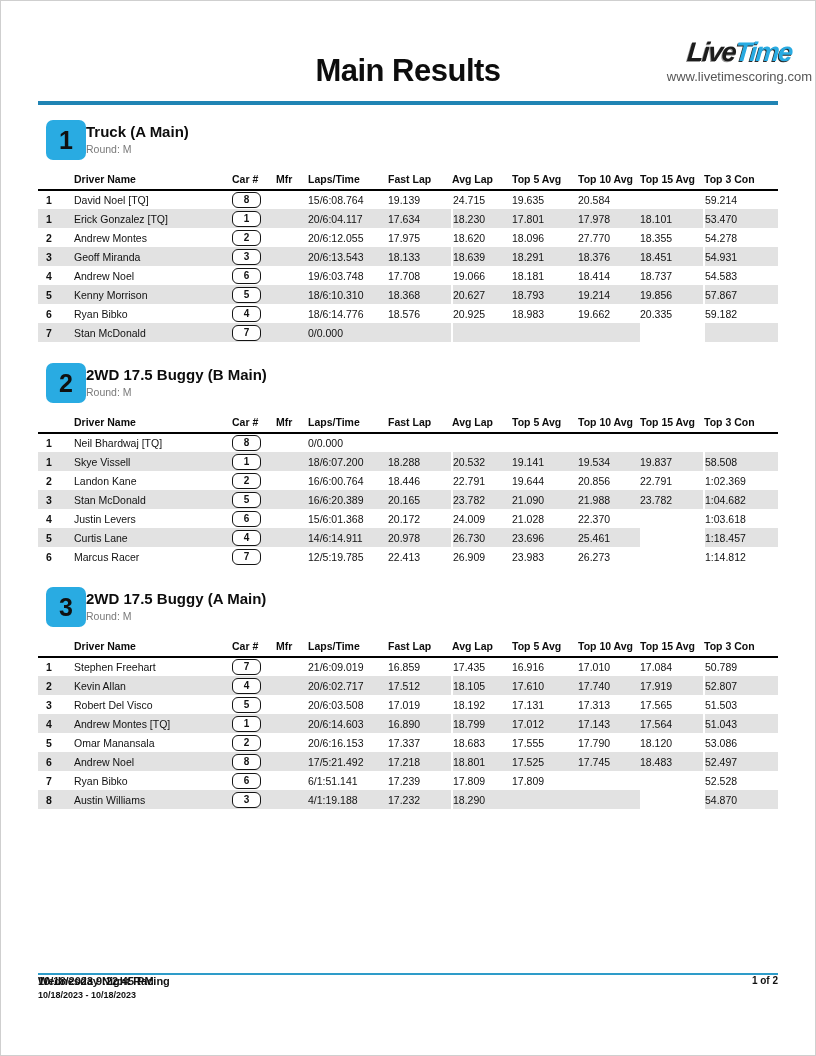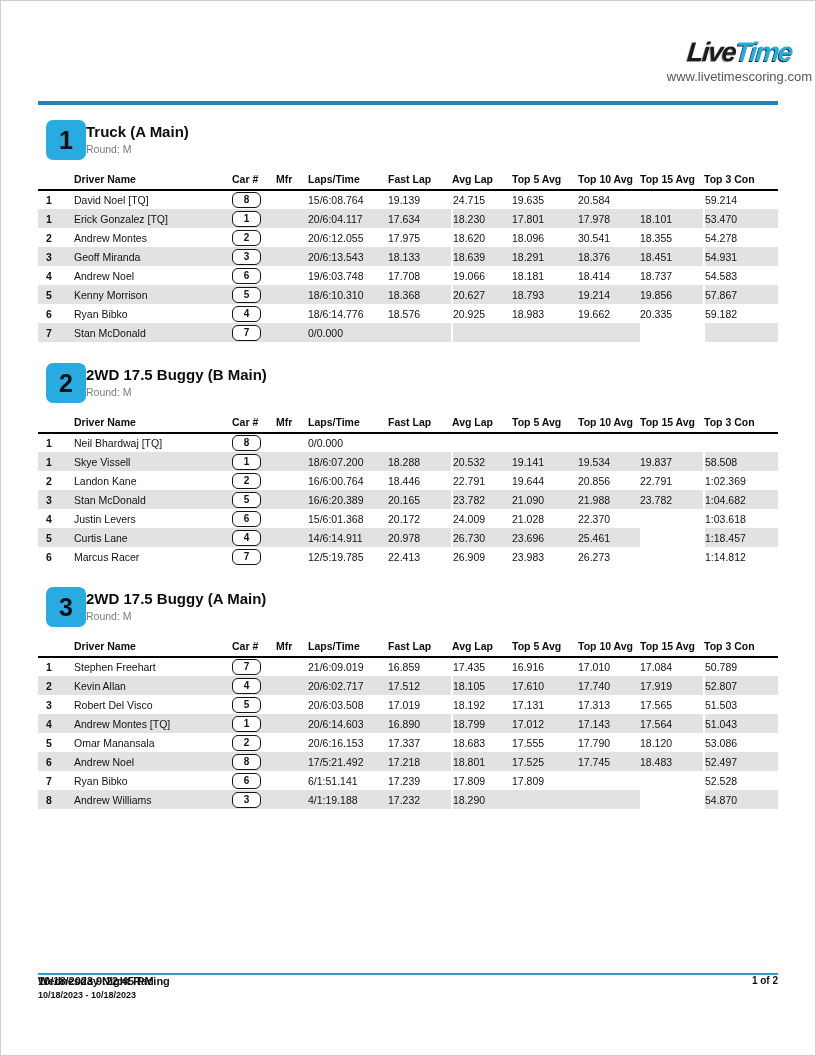--- a/index.html
+++ b/index.html
@@ -74,20 +74,21 @@
   .footer-event { font-size:11px; font-weight:bold; }
   .footer-dates { font-size:9px; font-weight:bold; margin-top:3px; }
   .footer-right { position:absolute; right:0; top:0; font-size:10px; font-weight:bold; }
 </style>
 </head>
 <body>
 
 <div class="page">
 
   <div class="report-header">
+    <div class="report-title">Main Results</div>
     <div class="logo">
       <div class="logo-text"><span class="logo-live">Live</span><span class="logo-time">Time</span></div>
       <div class="logo-url">www.livetimescoring.com</div>
     </div>
   </div>
   <div class="header-rule"></div>
 
   <div class="content">
     <main id="sections">
   <section class="race-section">
@@ -145,21 +146,21 @@
               </tr>
               <tr>
                 <td class="c-pos">2</td>
                 <td class="c-driver">Andrew Montes</td>
                 <td class="c-car"><span class="car-badge">2</span></td>
                 <td class="c-mfr empty"></td>
                 <td class="c-laps_time">20/6:12.055</td>
                 <td class="c-fast_lap">17.975</td>
                 <td class="c-avg_lap">18.620</td>
                 <td class="c-top5">18.096</td>
-                <td class="c-top10">30.541</td>
+                <td class="c-top10">27.770</td>
                 <td class="c-top15">18.355</td>
                 <td class="c-top3con">54.278</td>
               </tr>
               <tr class="gray">
                 <td class="c-pos">3</td>
                 <td class="c-driver">Geoff Miranda</td>
                 <td class="c-car"><span class="car-badge">3</span></td>
                 <td class="c-mfr empty"></td>
                 <td class="c-laps_time">20/6:13.543</td>
                 <td class="c-fast_lap">18.133</td>
@@ -460,21 +461,21 @@
                 <td class="c-laps_time">6/1:51.141</td>
                 <td class="c-fast_lap">17.239</td>
                 <td class="c-avg_lap">17.809</td>
                 <td class="c-top5">17.809</td>
                 <td class="c-top10 empty"></td>
                 <td class="c-top15 empty"></td>
                 <td class="c-top3con">52.528</td>
               </tr>
               <tr class="gray">
                 <td class="c-pos">8</td>
-                <td class="c-driver">Andrew Williams</td>
+                <td class="c-driver">Austin Williams</td>
                 <td class="c-car"><span class="car-badge">3</span></td>
                 <td class="c-mfr empty"></td>
                 <td class="c-laps_time">4/1:19.188</td>
                 <td class="c-fast_lap">17.232</td>
                 <td class="c-avg_lap">18.290</td>
                 <td class="c-top5 empty"></td>
                 <td class="c-top10 empty"></td>
                 <td class="c-top15 empty"></td>
                 <td class="c-top3con">54.870</td>
               </tr>

